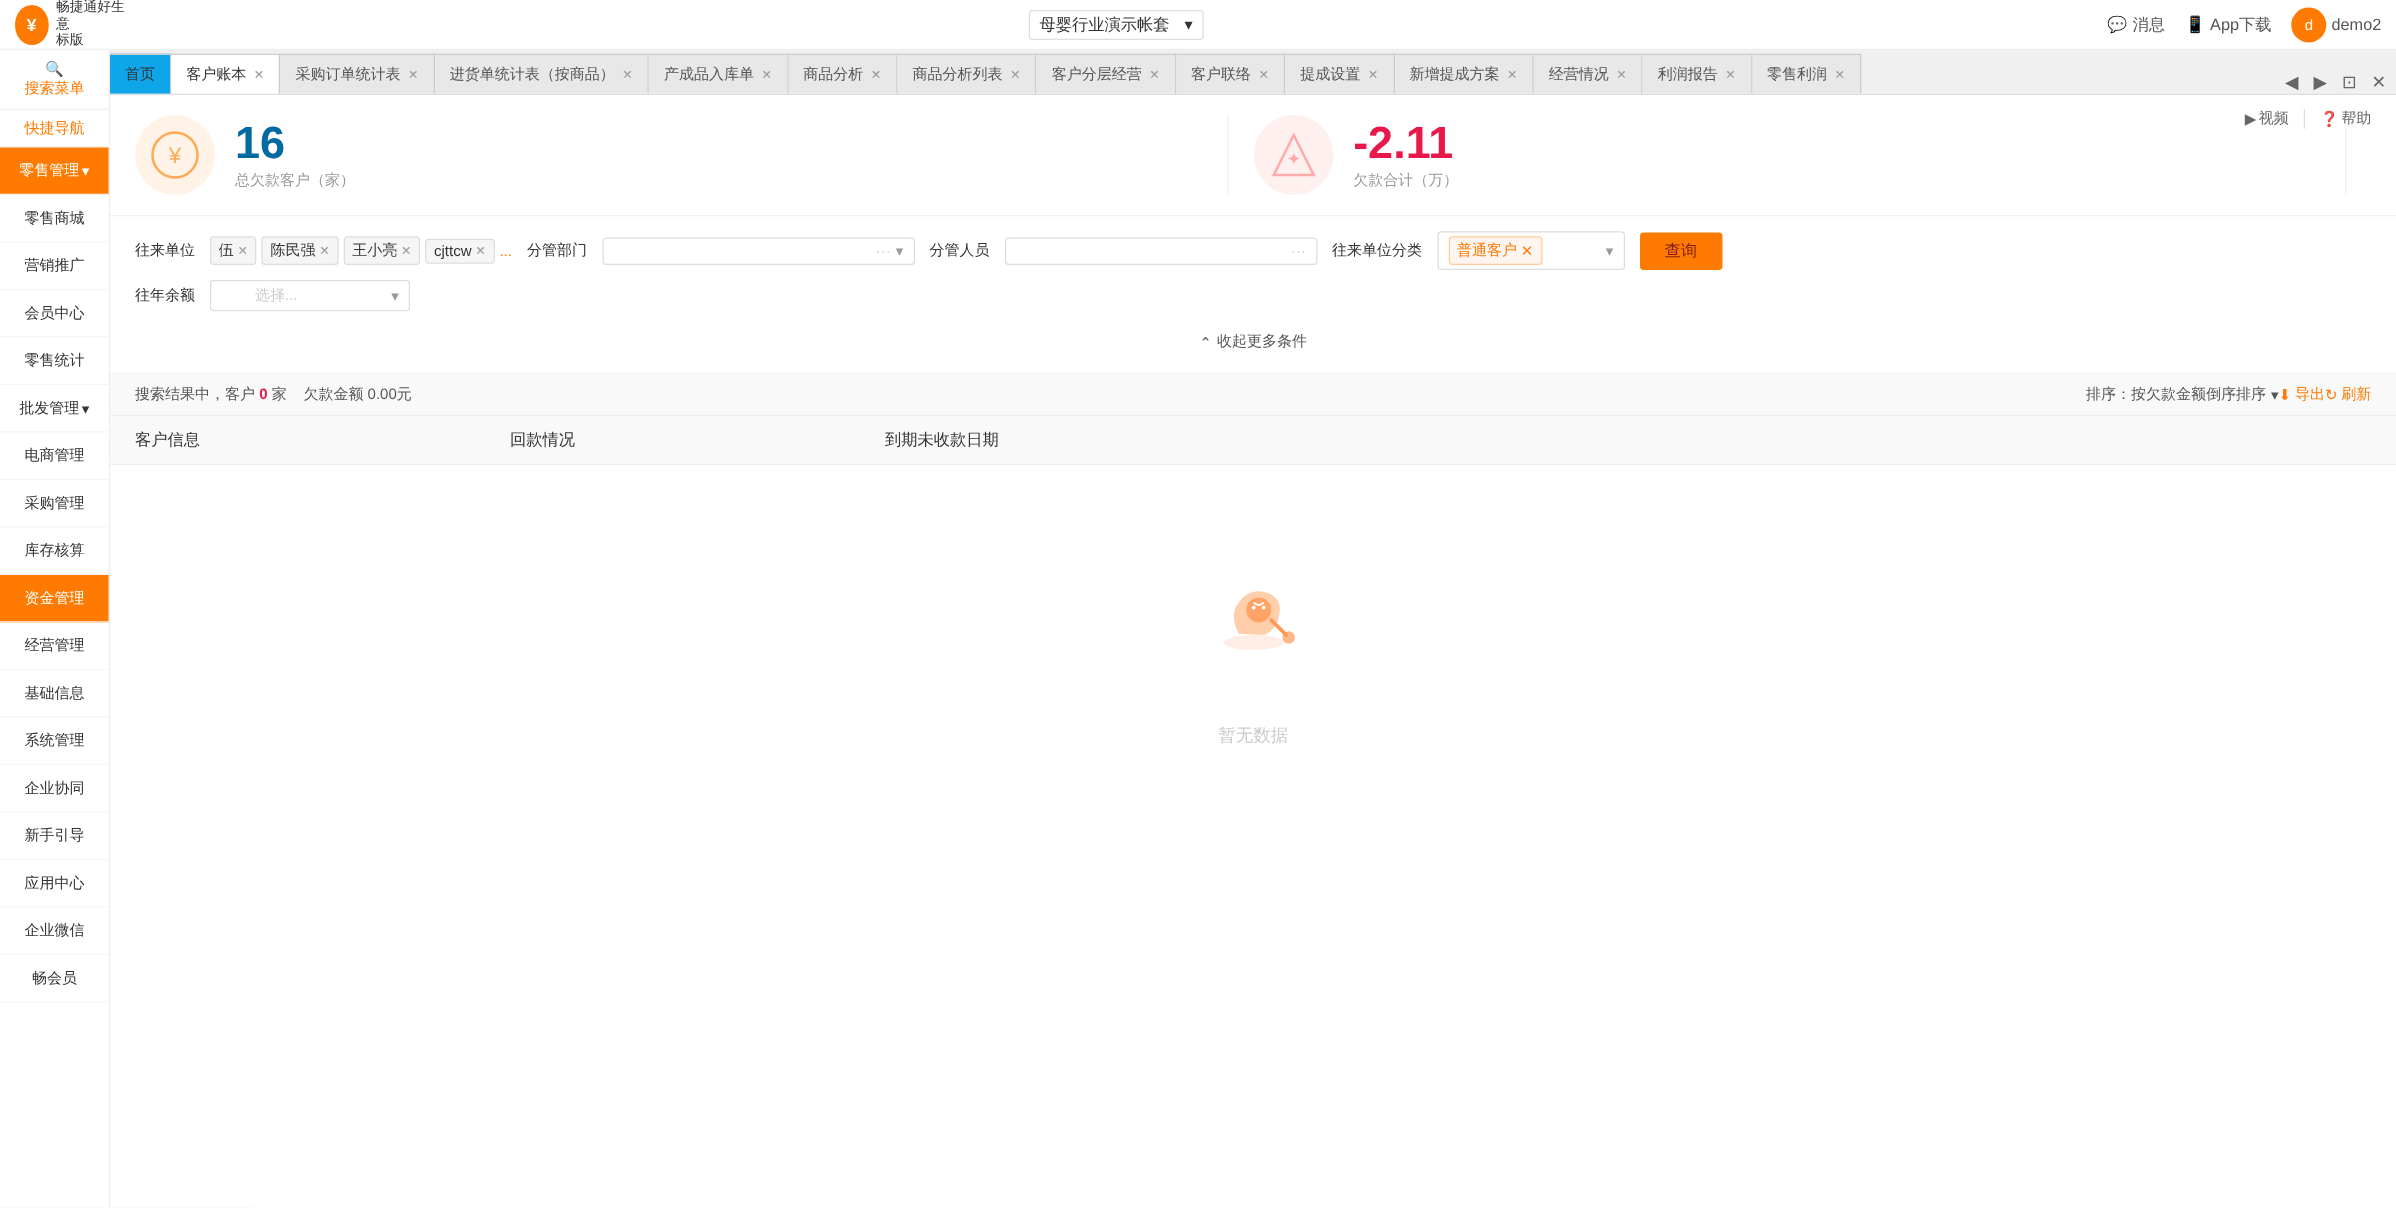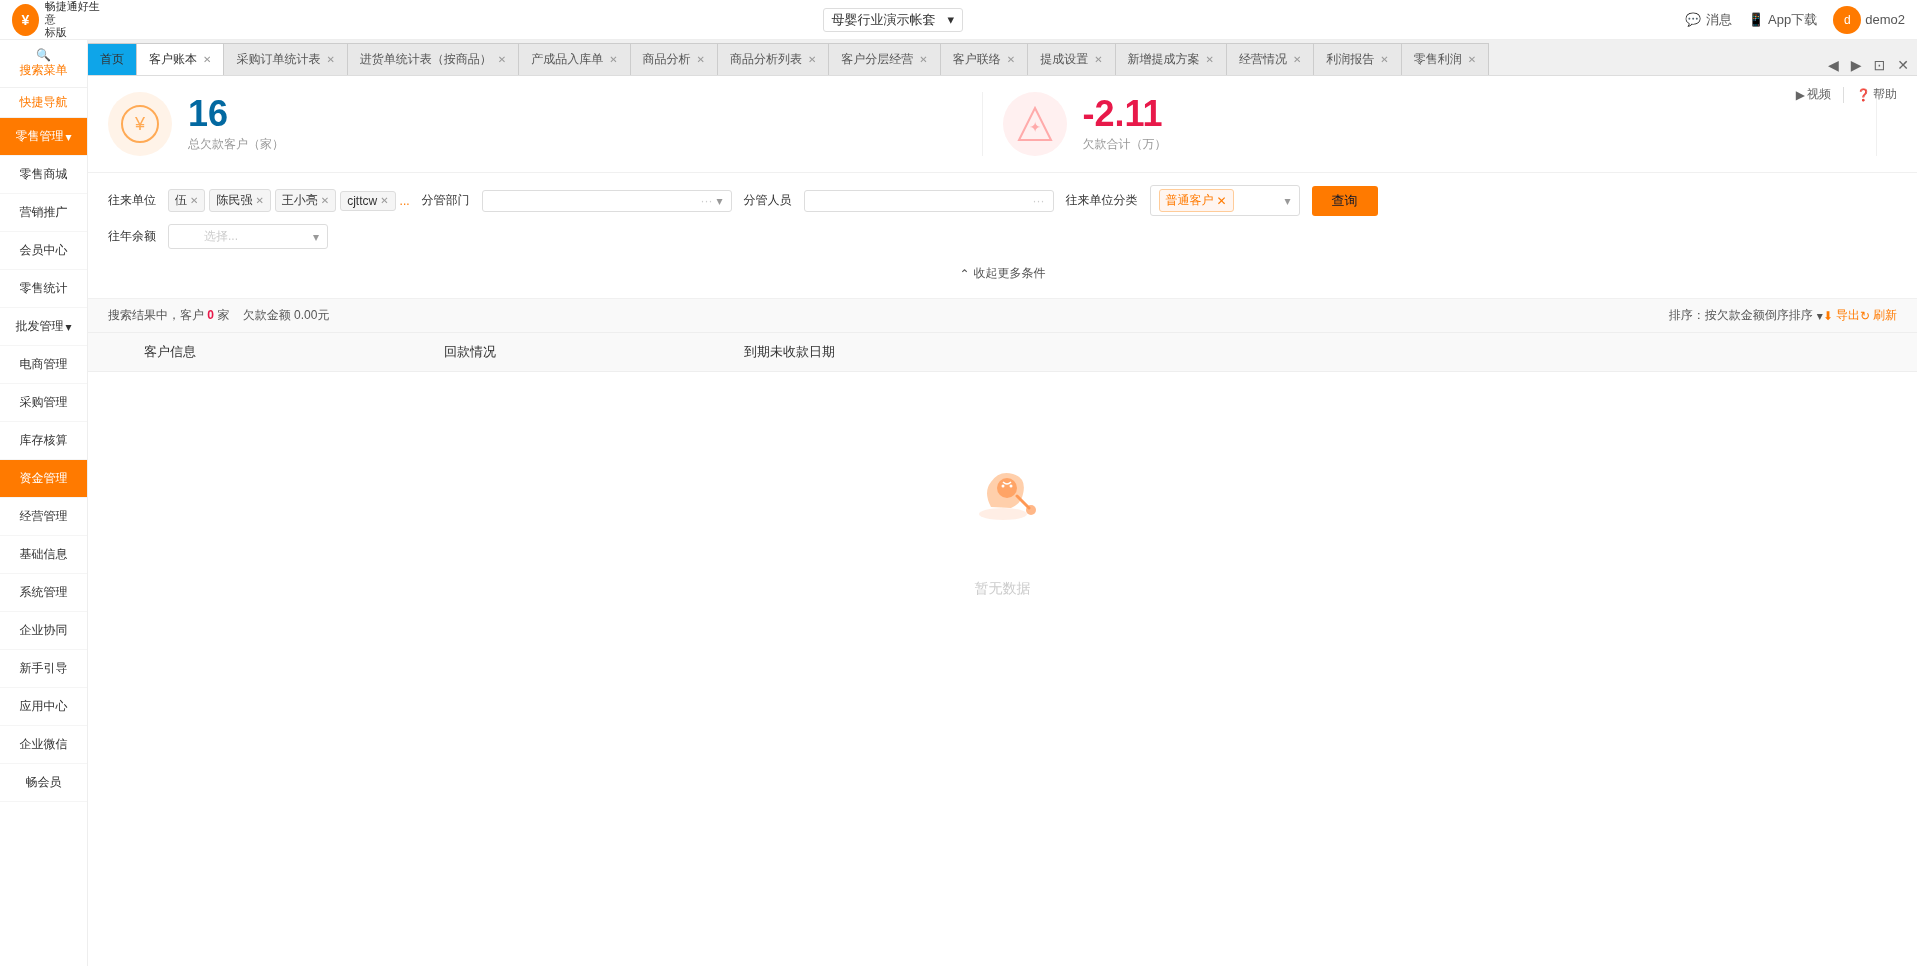--- a/index.html
+++ b/index.html
@@ -254,42 +254,42 @@
       flex: 1;
       overflow-y: auto;
     }
     .table-header {
       display: flex;
       background: #f9f9f9;
       border-bottom: 1px solid #eee;
       padding: 10px 20px;
       font-size: 13px; color: #333; font-weight: 500;
     }
-    .table-col-1 { width: 300px; margin-left: 36px; }
+    .table-col-1 { width: 300px; }
     .table-col-2 { flex: 1; }
     .table-col-3 { width: 300px; }
     .table-col-4 { width: 200px; }
 
     
     .empty-state {
       display: flex; flex-direction: column; align-items: center; justify-content: center;
       padding: 80px 0;
       color: #ccc; font-size: 14px; gap: 36px;
     }
 
     
     .category-tag {
       display: flex; align-items: center; gap: 3px;
       background: #fff5f0; border: 1px solid #ffcc99;
       border-radius: 3px; padding: 2px 6px; font-size: 12px; color: #ff7a00;
     }
 
     
     .btn-query {
-      background: #ff7a00; color: #0f172a; border: none;
+      background: #ff7a00; color: #7f1d1d; border: none;
       padding: 6px 20px; border-radius: 3px; font-size: 13px; cursor: pointer;
     }
 
     .divider-v { width: 1px; height: 16px; background: #ddd; }
   </style>
 </head>
 <body>
 
 <div class="top-header">
   <div class="logo-area">

